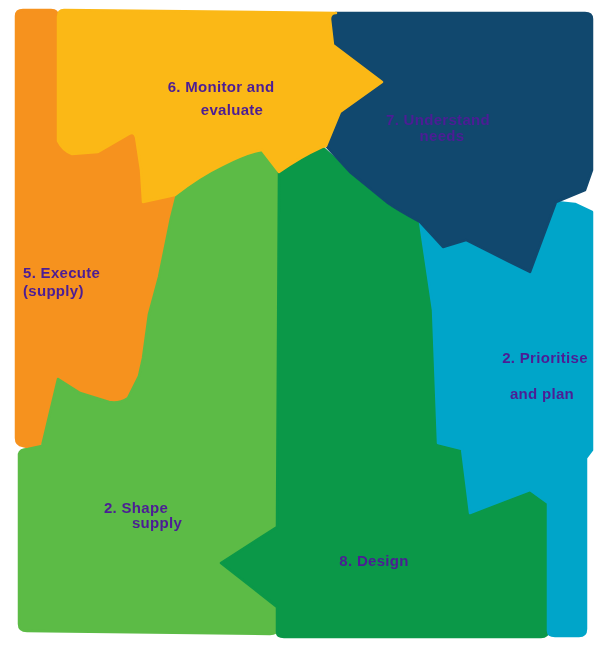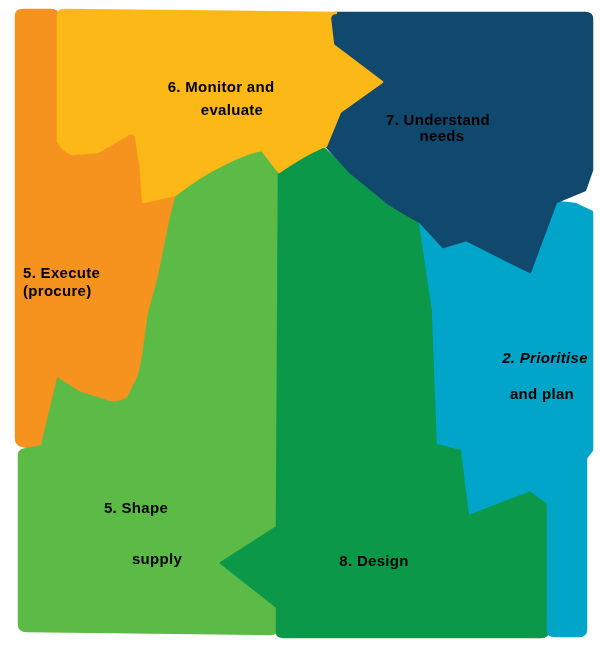--- a/index.html
+++ b/index.html
@@ -16,21 +16,21 @@
     font-family: "Liberation Sans", "DejaVu Sans", sans-serif;
   }
   .stage svg {
     position: absolute;
     left: 0;
     top: 0;
     display: block;
   }
   .lbl {
     position: absolute;
-    color: #000000;
+    color: #4c1d95;
     font-size: 15px;
     font-weight: 600;
     letter-spacing: 0.3px;
     white-space: nowrap;
     transform: translate(-50%, -50%);
     line-height: 1;
   }
   .lbl.left-anchor {
     transform: translate(0, -50%);
   }
@@ -76,27 +76,27 @@
                Q134,131 136,137 L141,170 L143,202 L175,195
                Q199,176 222,165 Q248,152 262,150 L279,172
                Q300,157 322,147 L326,146 L340,112 L382,82 L333,45
                L330,19 Q330,13 336,13 Z" fill="#FBB816" stroke="#FBB816"></path>
     </g>
   </svg>
 
   <span class="lbl" style="left:438px; top:119px;">7. Understand</span>
   <span class="lbl" style="left:442px; top:135px;text-align:right;">needs</span>
 
-  <span class="lbl" style="left:545px; top:357px;font-style:italic;">2. Prioritise</span>
+  <span class="lbl" style="left:545px; top:357px;">2. Prioritise</span>
   <span class="lbl" style="left:542px; top:393px;">and plan</span>
 
   <span class="lbl" style="left:374px; top:560px;">8. Design</span>
 
-  <span class="lbl" style="left:136px; top:507px;">5. Shape</span>
-  <span class="lbl" style="left:157px; top:522px;margin-top:36px;">supply</span>
+  <span class="lbl" style="left:136px; top:507px;">2. Shape</span>
+  <span class="lbl" style="left:157px; top:522px;">supply</span>
 
   <span class="lbl left-anchor" style="left:23px; top:272px;">5. Execute</span>
-  <span class="lbl left-anchor" style="left:23px; top:290px;">(procure)</span>
+  <span class="lbl left-anchor" style="left:23px; top:290px;">(supply)</span>
 
   <span class="lbl" style="left:221px; top:86px;">6. Monitor and</span>
   <span class="lbl" style="left:224px; top:109px;margin-left:8px;">evaluate</span>
 
 </div>
 
 </body></html>

